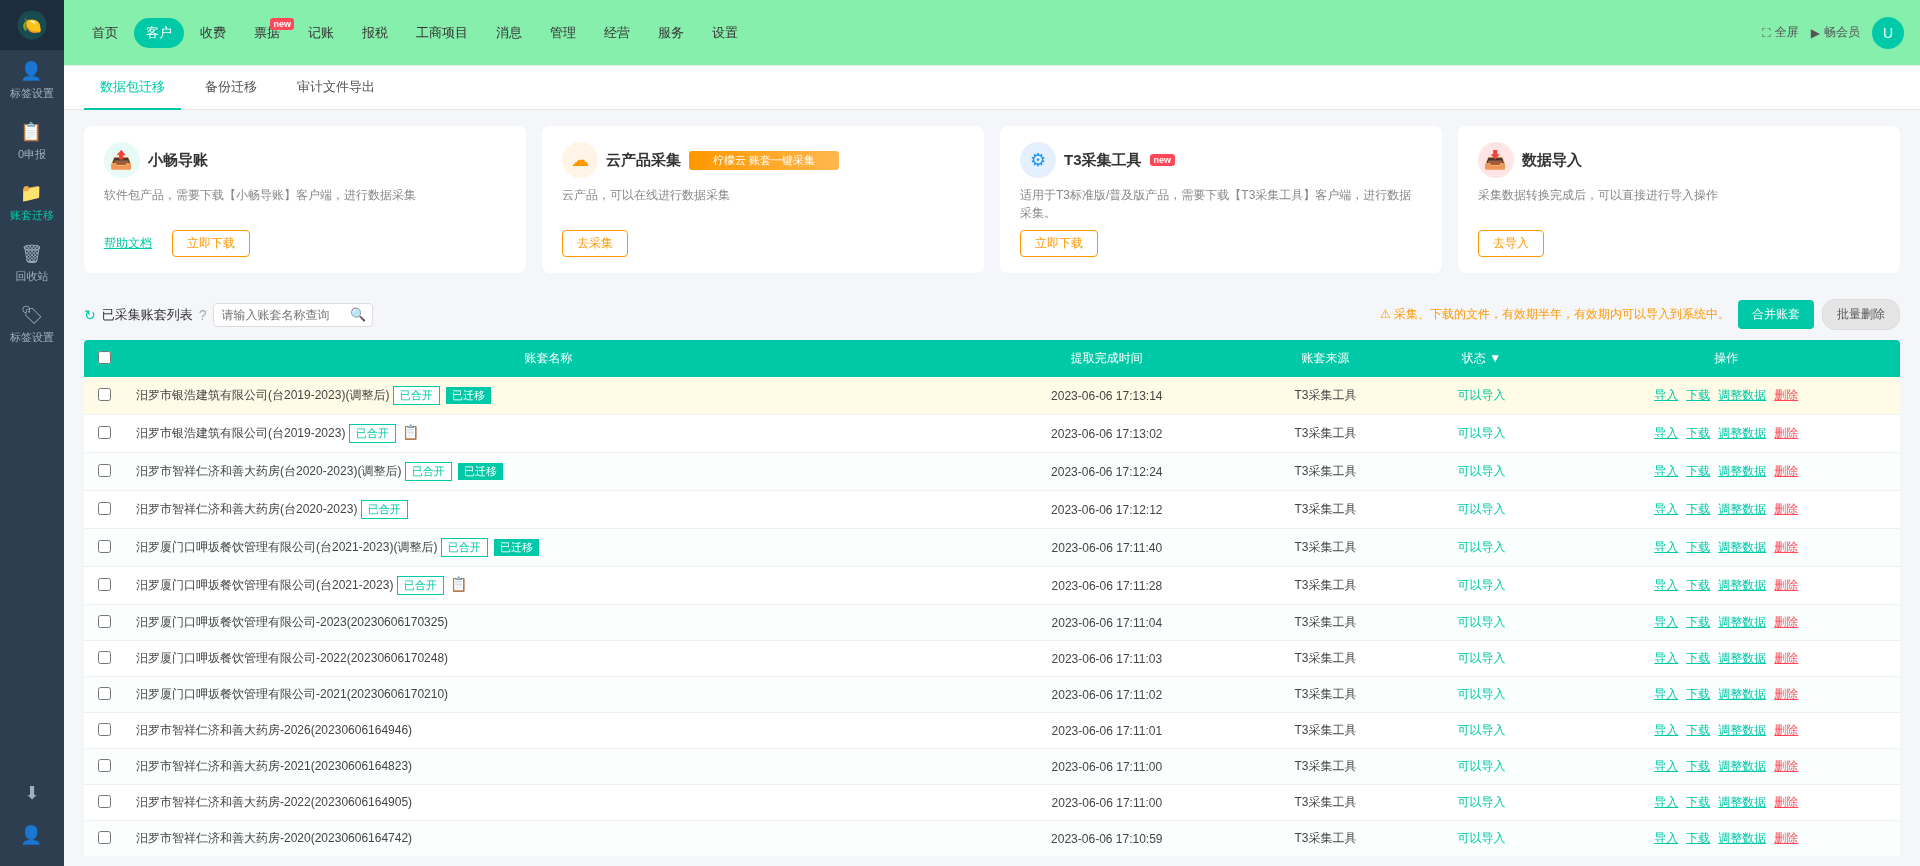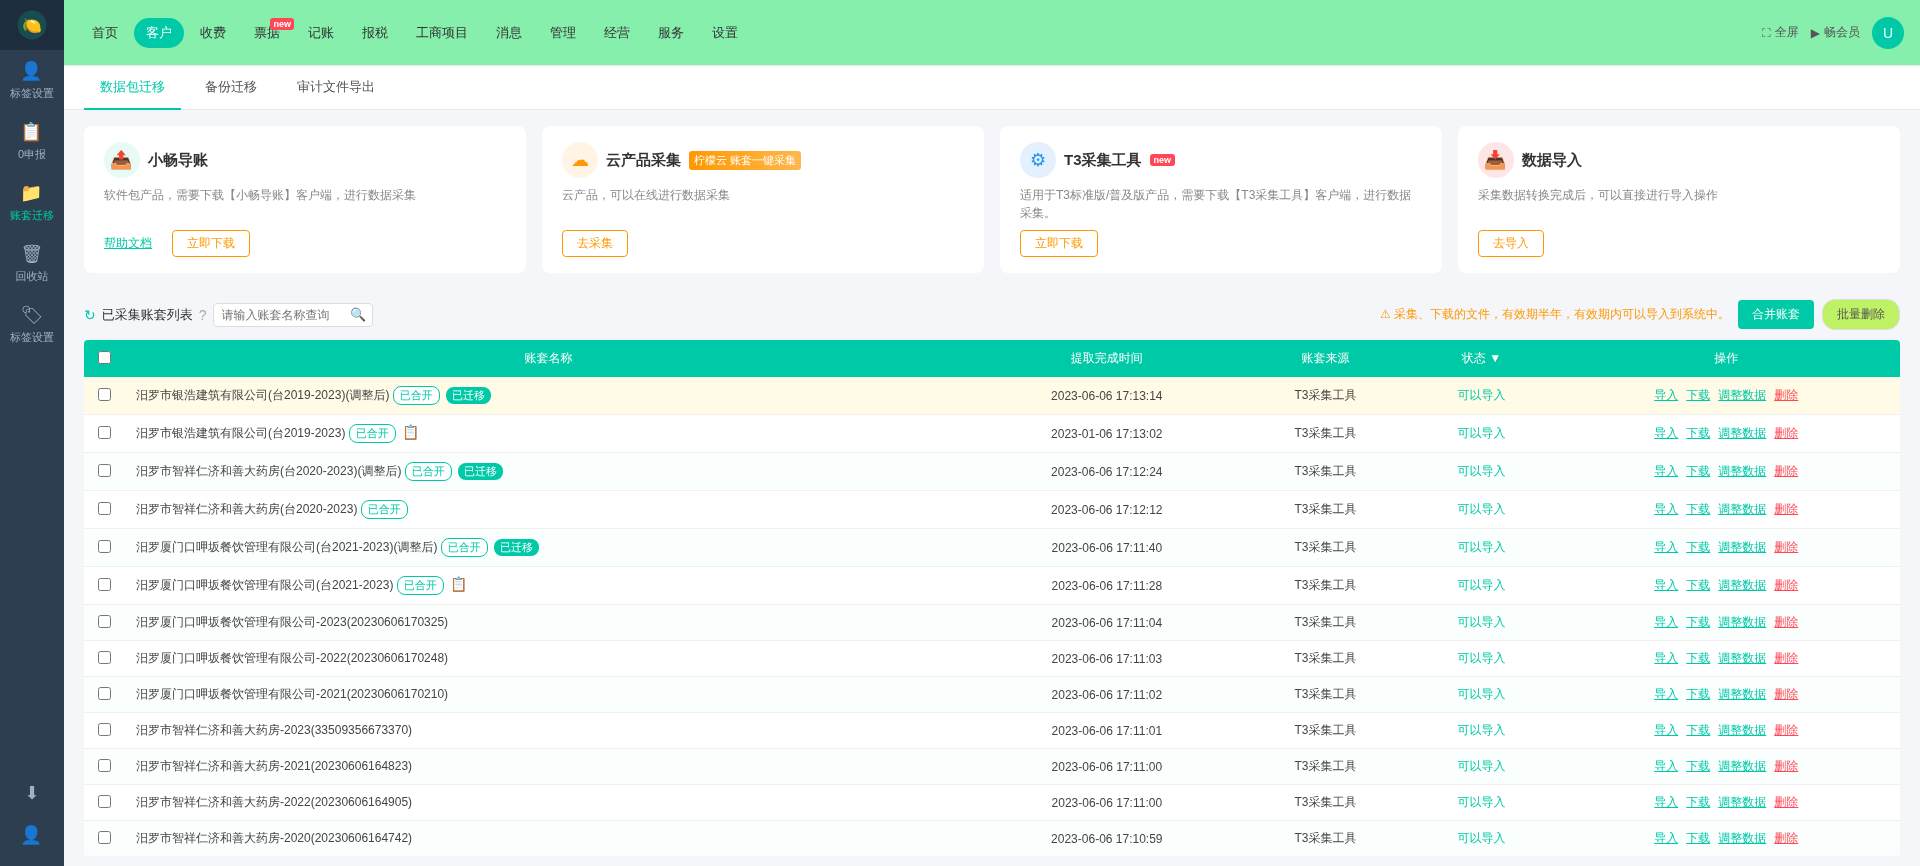--- a/index.html
+++ b/index.html
@@ -198,21 +198,21 @@
       font-size: 9px;
       padding: 1px 4px;
       border-radius: 3px;
       font-weight: bold;
     }
     .card-badge.new { background: #ff4757; }
     .card-promo {
       background: linear-gradient(90deg, #ff9800, #ffb74d);
       color: #fff;
       font-size: 11px;
-      padding: 2px 5px;
+      padding: 2px 24px;
       border-radius: 3px;
     }
     .card-desc {
       font-size: 12px;
       color: #888;
       line-height: 1.5;
       flex: 1;
     }
     .card-actions {
       display: flex;
@@ -292,21 +292,21 @@
     .btn-teal {
       background: #00c9a7;
       color: #fff;
       border: none;
       padding: 6px 14px;
       border-radius: 4px;
       cursor: pointer;
       font-size: 12px;
     }
     .btn-gray {
-      background: #bef264;
+      background: #e5e5e5;
       color: #555;
       border: 1px solid #ddd;
       padding: 6px 14px;
       border-radius: 13px;
       cursor: pointer;
       font-size: 12px;
     }
 
     
     .data-table {
@@ -346,21 +346,21 @@
     .action-link {
       color: #00c9a7;
       cursor: pointer;
       margin: 0 4px;
       text-decoration: underline;
     }
     .action-link.red { color: #ff4757; }
     .tag {
       display: inline-block;
       padding: 1px 6px;
-      border-radius: 8px;
+      border-radius: 0;
       font-size: 11px;
       margin-right: 3px;
     }
     .tag.teal-solid { background: #00c9a7; color: #fff; }
     .tag.outline-teal { border: 1px solid #00c9a7; color: #00c9a7; background: #fff; }
     .highlight-row { background: #fffbe6 !important; }
     .row-icon { color: #aaa; cursor: pointer; font-size: 14px; margin-left: 4px; }
 
     
     input[type="checkbox"] { cursor: pointer; accent-color: #00c9a7; }
@@ -547,21 +547,21 @@
                 <td><input type="checkbox" style=""></td>
                 <td class="td-name">汨罗市银浩建筑有限公司(台2019-2023)(调整后) <span class="tag outline-teal">已合开</span> <span class="tag teal-solid">已迁移</span></td>
                 <td>2023-06-06 17:13:14</td>
                 <td>T3采集工具</td>
                 <td style="color: rgb(0, 201, 167);">可以导入</td>
                 <td><span class="action-link">导入</span><span class="action-link">下载</span><span class="action-link">调整数据</span><span class="action-link red">删除</span></td>
               </tr>
               <tr>
                 <td><input type="checkbox" style=""></td>
                 <td class="td-name">汨罗市银浩建筑有限公司(台2019-2023) <span class="tag outline-teal">已合开</span><span class="row-icon">📋</span></td>
-                <td>2023-01-06 17:13:02</td>
+                <td>2023-06-06 17:13:02</td>
                 <td>T3采集工具</td>
                 <td style="color: rgb(0, 201, 167);">可以导入</td>
                 <td><span class="action-link">导入</span><span class="action-link">下载</span><span class="action-link">调整数据</span><span class="action-link red">删除</span></td>
               </tr>
               <tr>
                 <td><input type="checkbox" style=""></td>
                 <td class="td-name">汨罗市智祥仁济和善大药房(台2020-2023)(调整后) <span class="tag outline-teal">已合开</span> <span class="tag teal-solid">已迁移</span></td>
                 <td>2023-06-06 17:12:24</td>
                 <td>T3采集工具</td>
                 <td style="color: rgb(0, 201, 167);">可以导入</td>
@@ -610,21 +610,21 @@
               <tr>
                 <td><input type="checkbox" style=""></td>
                 <td class="td-name">汨罗厦门口呷坂餐饮管理有限公司-2021(20230606170210)</td>
                 <td>2023-06-06 17:11:02</td>
                 <td>T3采集工具</td>
                 <td style="color: rgb(0, 201, 167);">可以导入</td>
                 <td><span class="action-link">导入</span><span class="action-link">下载</span><span class="action-link">调整数据</span><span class="action-link red">删除</span></td>
               </tr>
               <tr>
                 <td><input type="checkbox" style=""></td>
-                <td class="td-name">汨罗市智祥仁济和善大药房-2023(33509356673370)</td>
+                <td class="td-name">汨罗市智祥仁济和善大药房-2026(20230606164946)</td>
                 <td>2023-06-06 17:11:01</td>
                 <td>T3采集工具</td>
                 <td style="color: rgb(0, 201, 167);">可以导入</td>
                 <td><span class="action-link">导入</span><span class="action-link">下载</span><span class="action-link">调整数据</span><span class="action-link red">删除</span></td>
               </tr>
               <tr>
                 <td><input type="checkbox" style=""></td>
                 <td class="td-name">汨罗市智祥仁济和善大药房-2021(20230606164823)</td>
                 <td>2023-06-06 17:11:00</td>
                 <td>T3采集工具</td>

